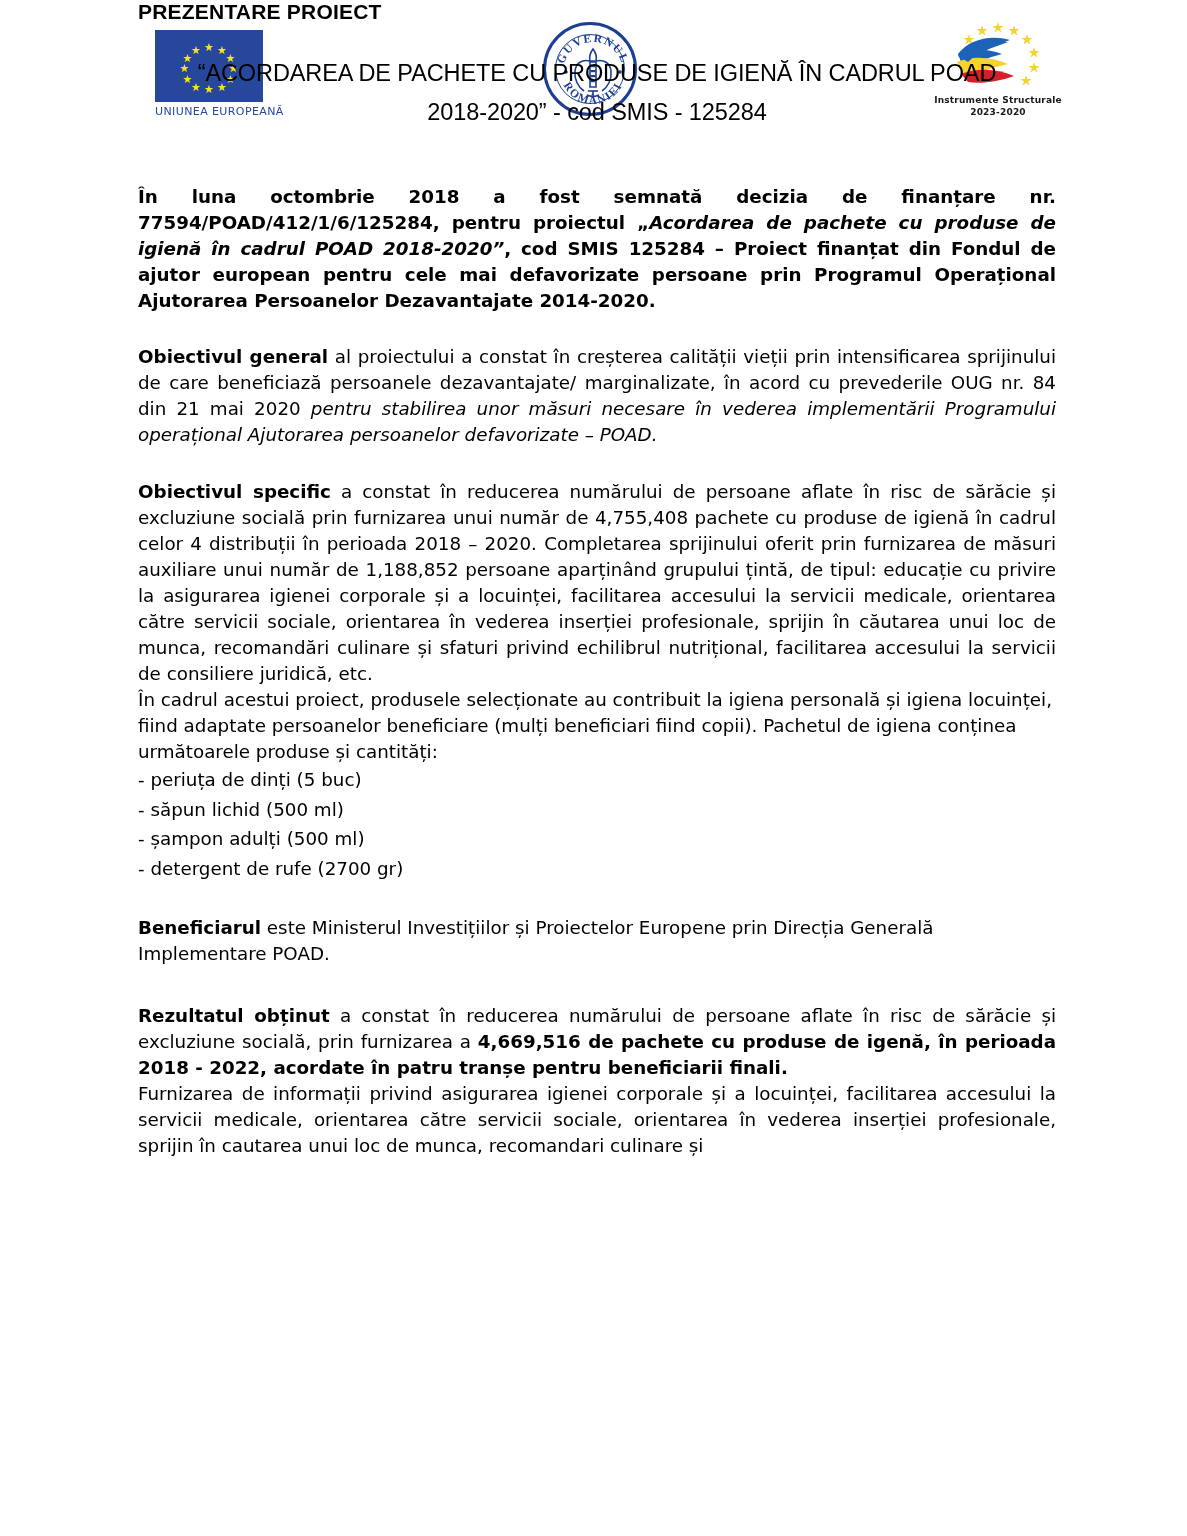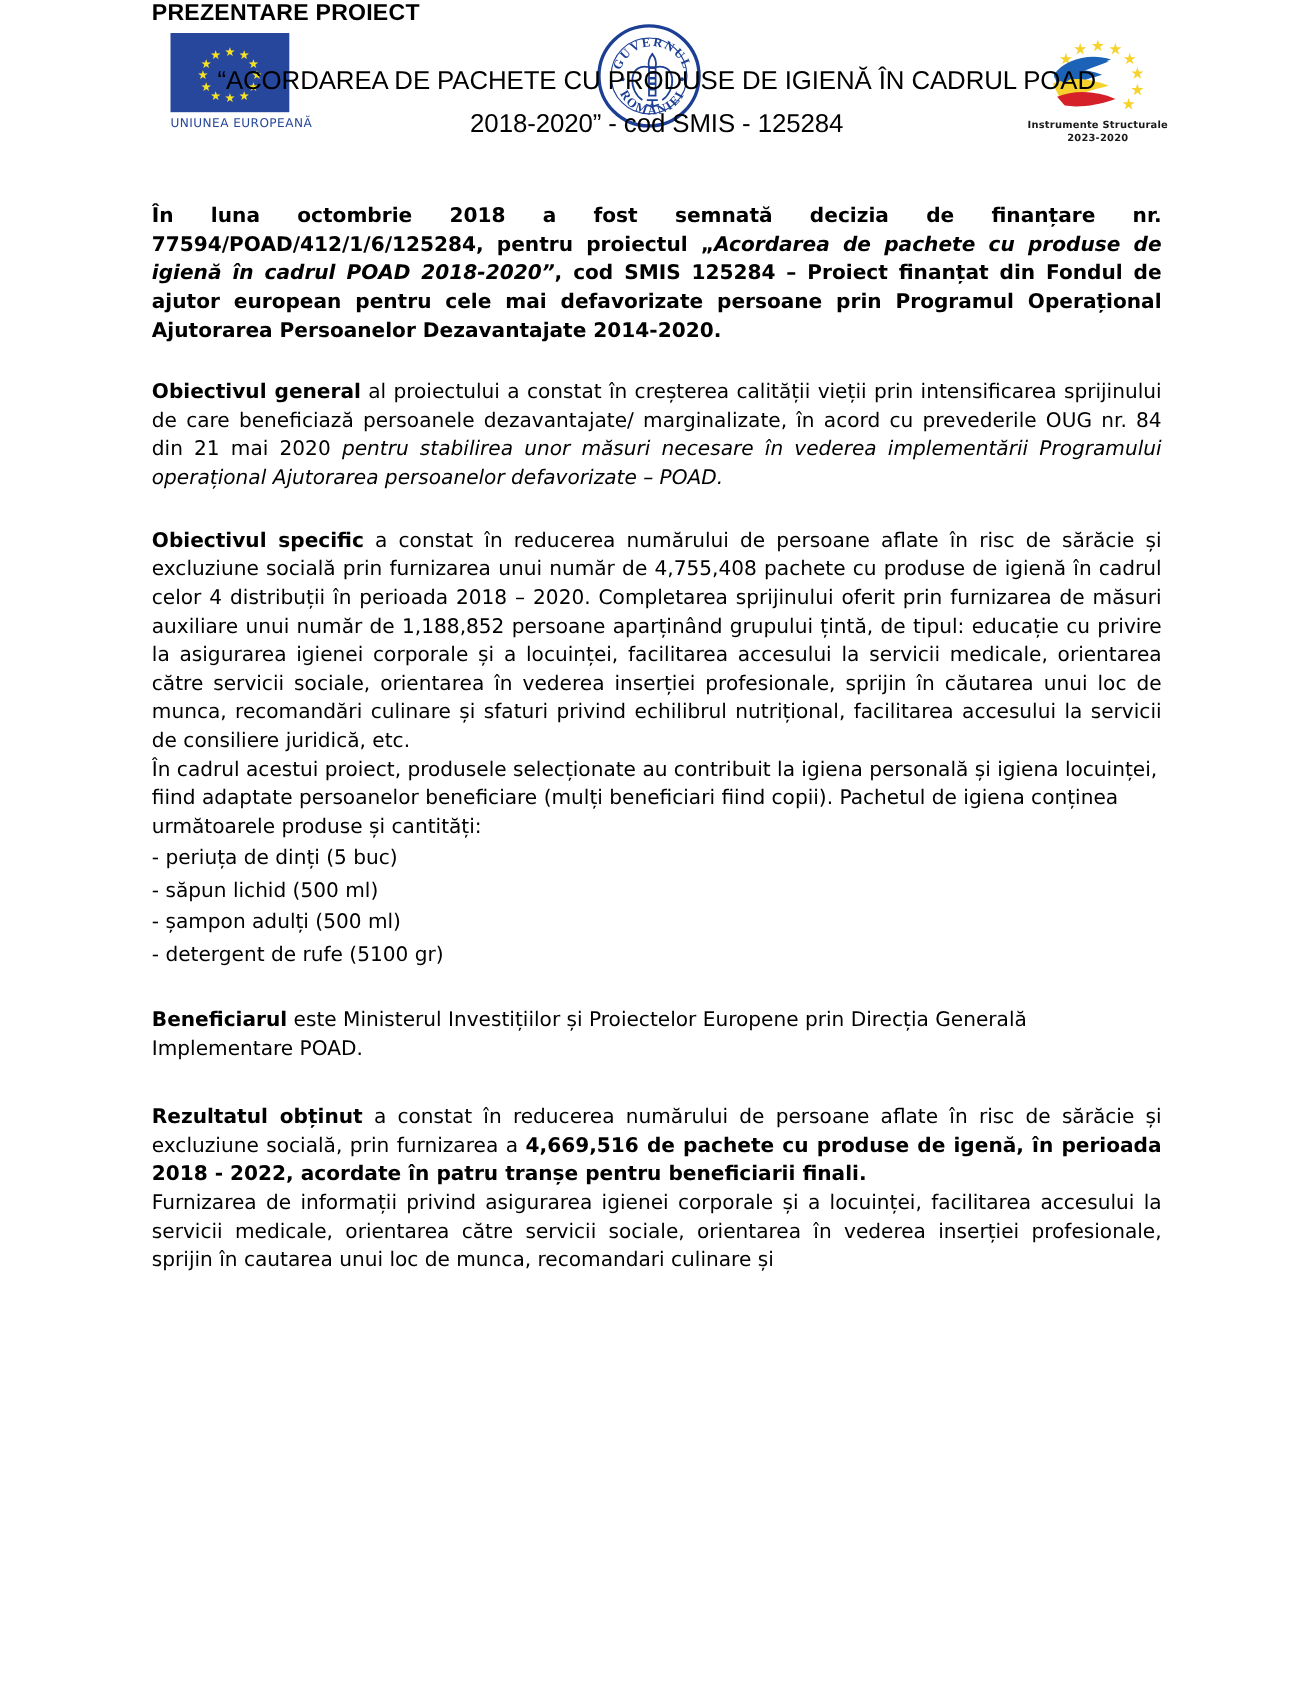--- a/index.html
+++ b/index.html
@@ -83,21 +83,21 @@
     bottom: 9px;
     border-radius: 50%;
     border: 1.5px solid #1c3f94;
   }
   .gov-seal svg { position: absolute; left: 0; top: 0; }
 
   
   .is-logo {
     position: absolute;
     left: 928px;
-    top: 32px;
+    top: 18px;
     width: 140px;
     text-align: center;
   }
   .is-mark { width: 140px; height: 76px; display: block; }
   .is-caption {
     font-family: "DejaVu Sans", sans-serif;
     font-size: 9px;
     font-weight: bold;
     color: #1a1a1a;
     line-height: 12px;
@@ -263,21 +263,21 @@
   <p class="body p-general"><span class="lead">Obiectivul general</span><span> al proiectului a constat în creșterea calității vieții prin intensificarea sprijinului de care beneficiază persoanele dezavantajate/ marginalizate, în acord cu prevederile OUG nr. 84 din 21 mai 2020 </span><span class="ital">pentru stabilirea unor măsuri necesare în vederea implementării Programului operațional Ajutorarea persoanelor defavorizate – POAD.</span></p>
 
   <p class="body p-specific"><span class="lead">Obiectivul specific</span><span> a constat în reducerea numărului de persoane aflate în risc de sărăcie și excluziune socială prin furnizarea unui număr de 4,755,408 pachete cu produse de igienă în cadrul celor 4 distribuții în perioada 2018 – 2020. Completarea sprijinului oferit prin furnizarea de măsuri auxiliare unui număr de 1,188,852 persoane aparținând grupului țintă, de tipul: educație cu privire la asigurarea igienei corporale și a locuinței, facilitarea accesului la servicii medicale, orientarea către servicii sociale, orientarea în vederea inserției profesionale, sprijin în căutarea unui loc de munca, recomandări culinare și sfaturi privind echilibrul nutrițional, facilitarea accesului la servicii de consiliere juridică, etc.</span></p>
 
   <p class="body p-cadru">În cadrul acestui proiect, produsele selecționate au contribuit la igiena personală și igiena locuinței, fiind adaptate persoanelor beneficiare (mulți beneficiari fiind copii). Pachetul de igiena conținea următoarele produse și cantități:</p>
 
   <ul class="prod-list">
     <li>- periuța de dinți (5 buc)</li>
     <li>- săpun lichid (500 ml)</li>
     <li>- șampon adulți (500 ml)</li>
-    <li>- detergent de rufe (5100 gr)</li>
+    <li>- detergent de rufe (2700 gr)</li>
   </ul>
 
   <p class="body p-benef"><span class="lead">Beneficiarul</span><span> este Ministerul Investițiilor și Proiectelor Europene prin Direcția Generală Implementare POAD.</span></p>
 
   <p class="body p-rezultat"><span class="lead">Rezultatul obținut</span><span> a constat în reducerea numărului de persoane aflate în risc de sărăcie și excluziune socială, prin furnizarea a </span><span class="bold">4,669,516 de pachete cu produse de igenă, în perioada 2018 - 2022, acordate în patru tranșe pentru beneficiarii finali.</span></p>
 
   <p class="body p-furnizarea">Furnizarea de informații privind asigurarea igienei corporale și a locuinței, facilitarea accesului la servicii medicale, orientarea către servicii sociale, orientarea în vederea inserției profesionale, sprijin în cautarea unui loc de munca, recomandari culinare și</p>
 
 </div>
 

